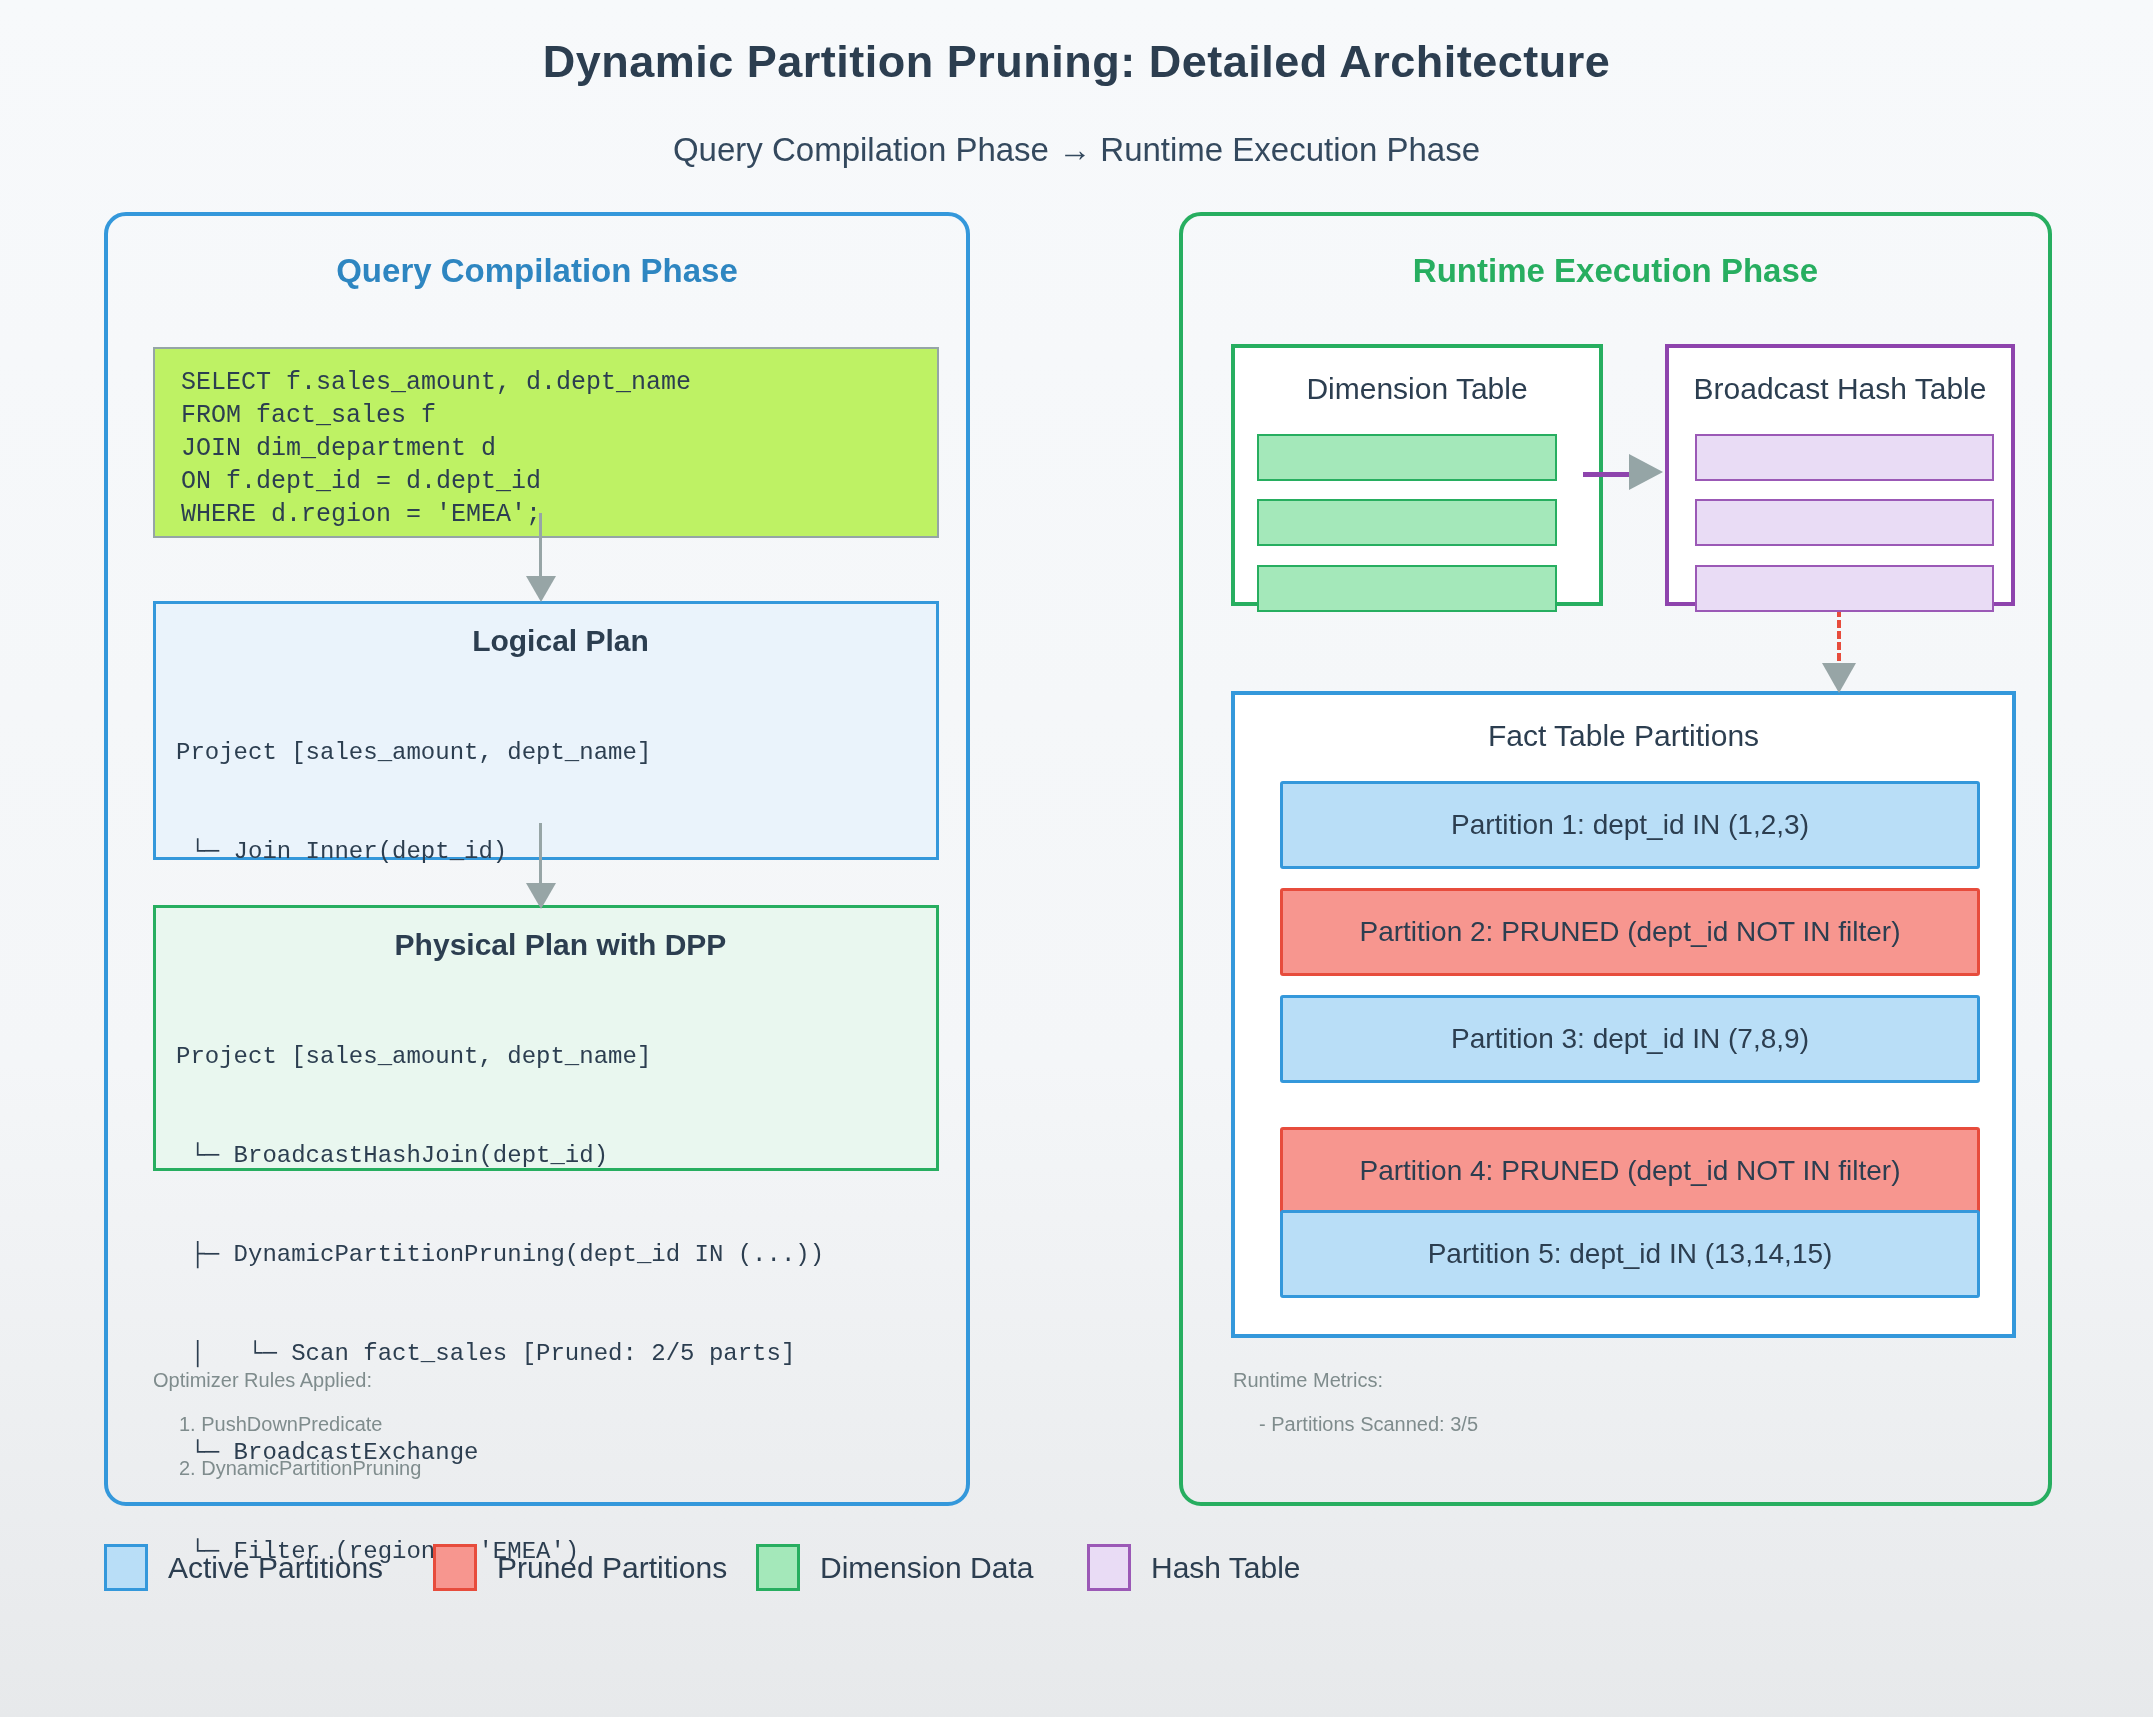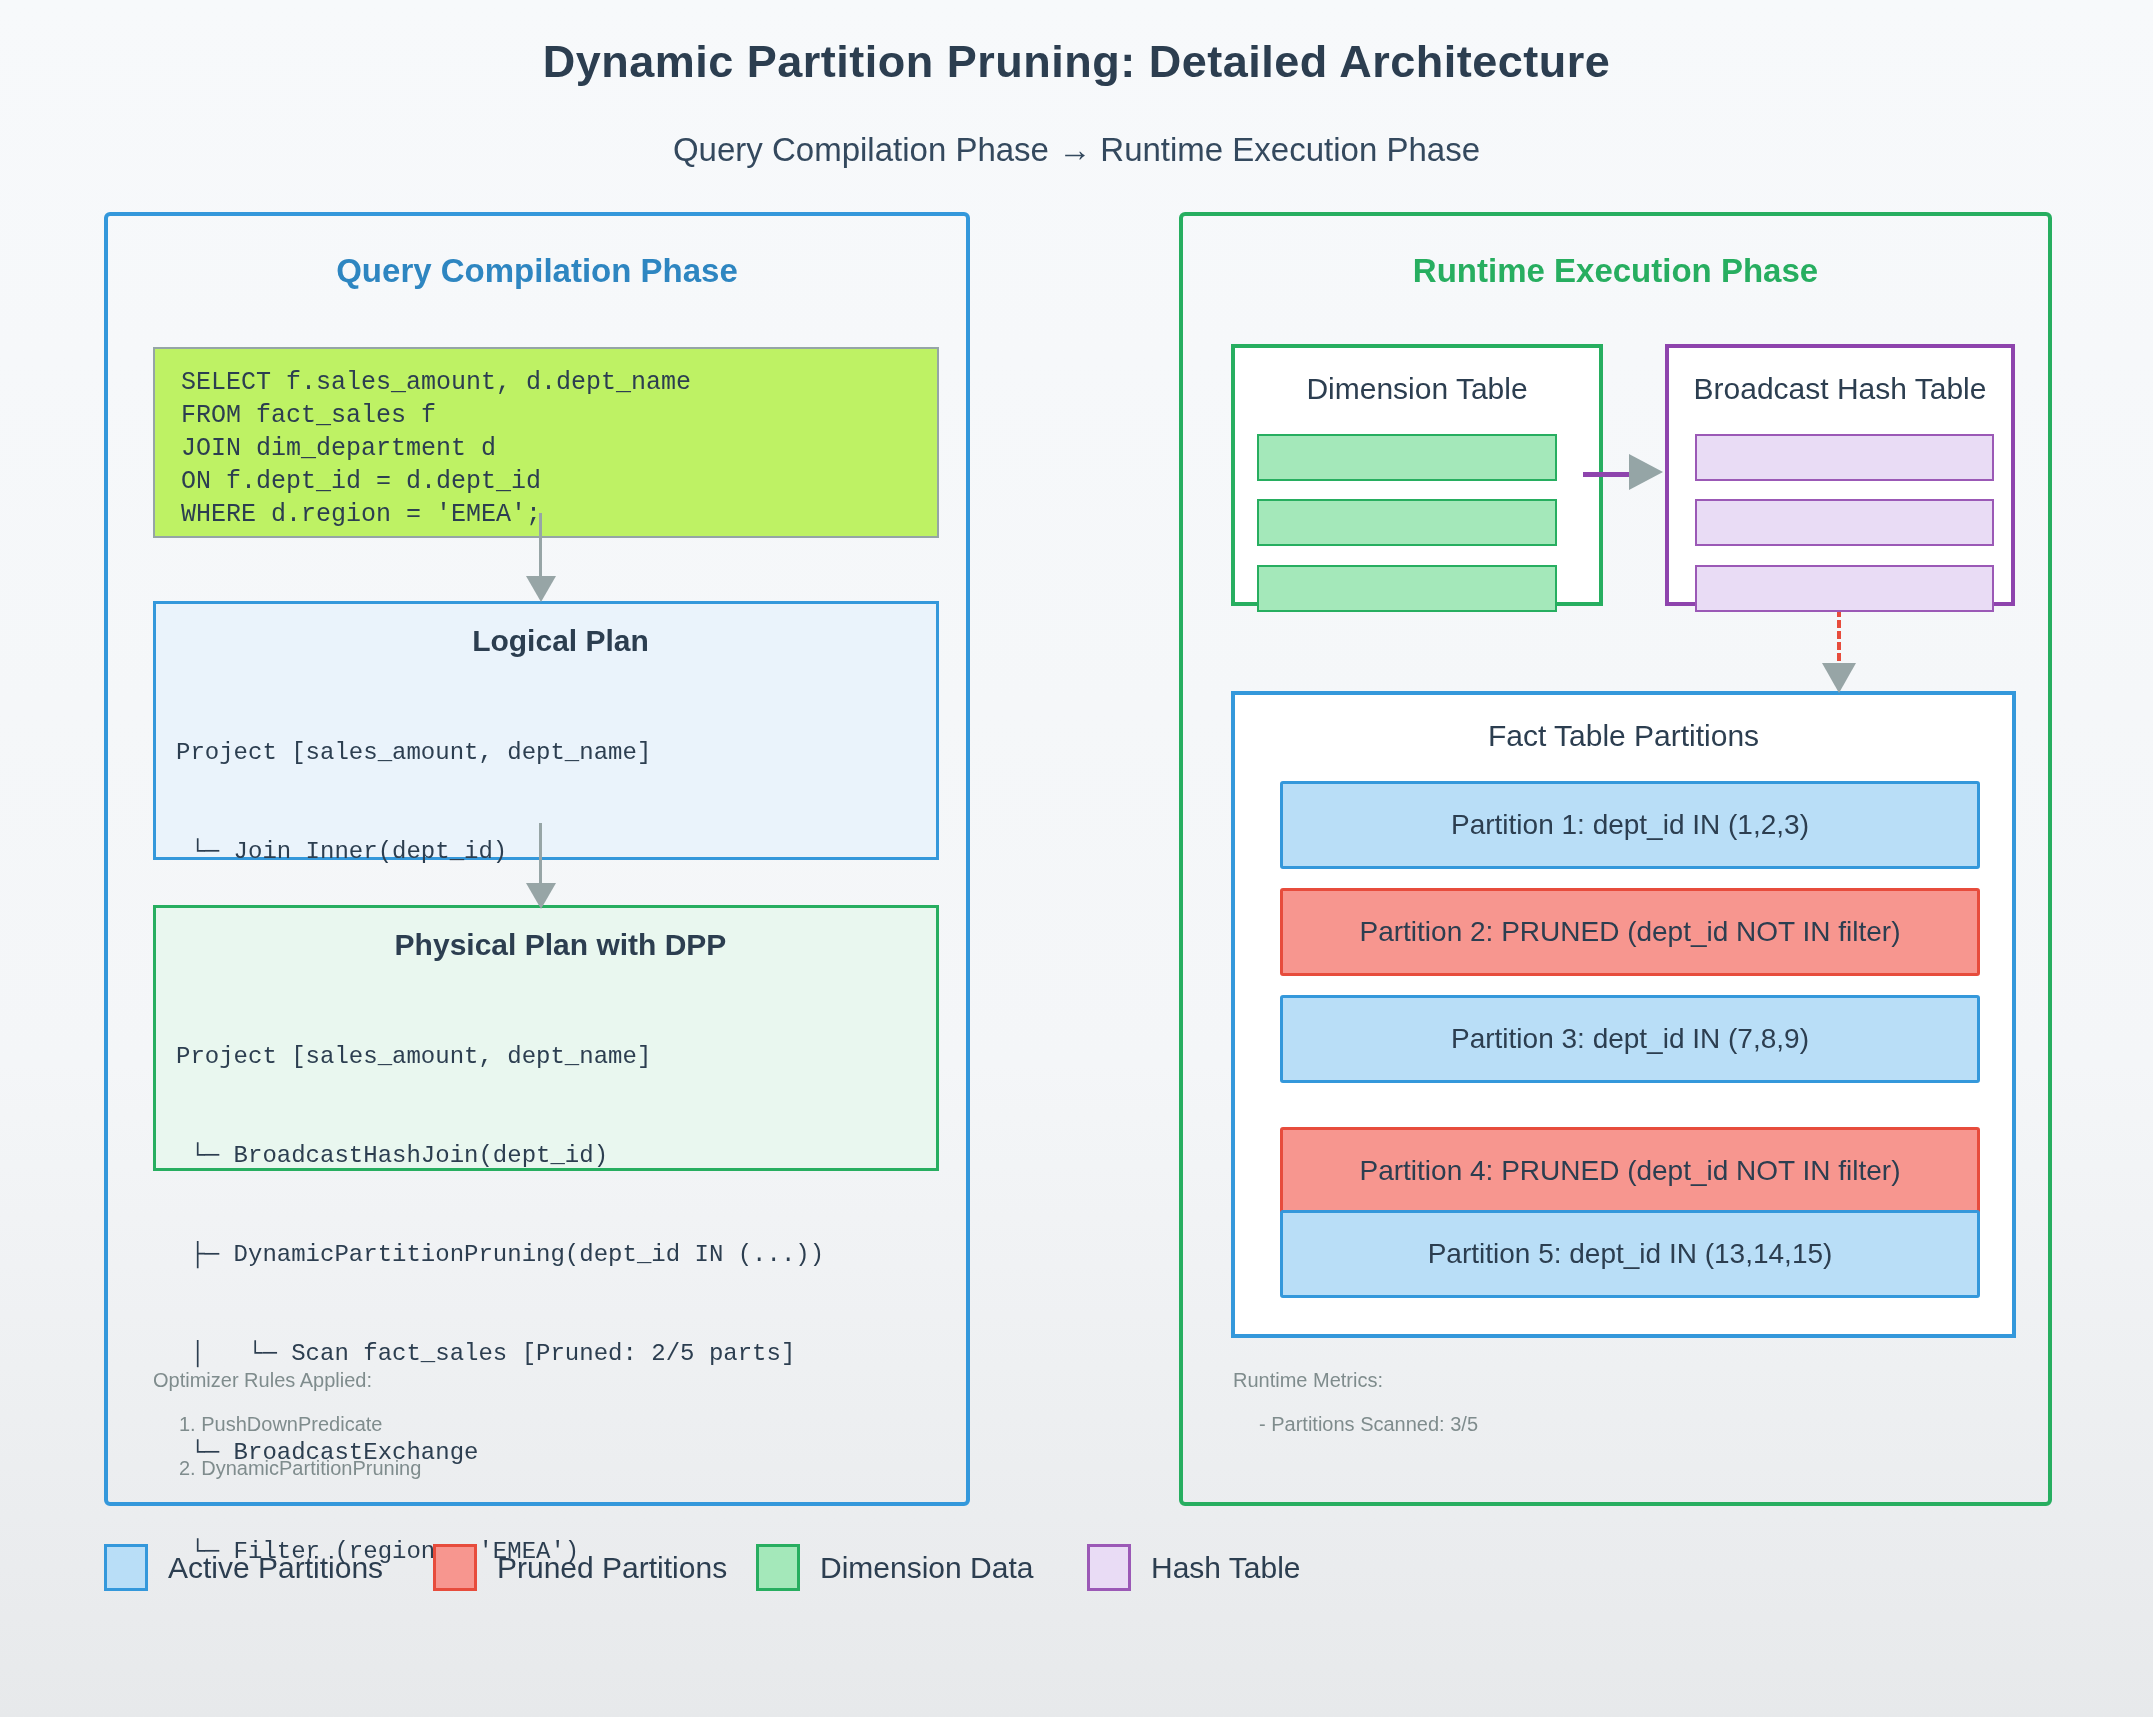--- a/index.html
+++ b/index.html
@@ -9,21 +9,21 @@
     background:linear-gradient(180deg,#f7f9fb 0%,#f4f6f8 62%,#e7e9eb 100%);
     position:relative;overflow:hidden;
     color:#2c3e50;
   }
   .abs{position:absolute;}
   .center-text{width:100%;text-align:center;}
 
   .page-title{top:36px;font-size:45px;font-weight:bold;color:#2c3e50;letter-spacing:0.5px;}
   .page-subtitle{top:131px;font-size:33px;color:#34495e;}
 
-  .panel{top:212px;height:1294px;border-radius:6px;box-sizing:border-box;background:transparent;}
+  .panel{top:212px;height:1294px;border-radius:22px;box-sizing:border-box;background:transparent;}
   .panel-left{left:104px;width:866px;border:4px solid #3498db;}
   .panel-right{left:1179px;width:873px;border:4px solid #27ae60;}
   .panel-heading{top:36px;font-size:33px;font-weight:bold;}
   .panel-heading.blue{color:#2e86c1;}
   .panel-heading.green{color:#27ae60;}
 
   .codebox{box-sizing:border-box;}
   .code{font-family:"Liberation Mono","DejaVu Sans Mono",monospace;white-space:pre;color:#2c3e50;}
 
   .sql-box{left:45px;top:131px;width:786px;height:191px;background:#bef264;border:2px solid #95a5a6;padding:17px 0 0 26px;}

